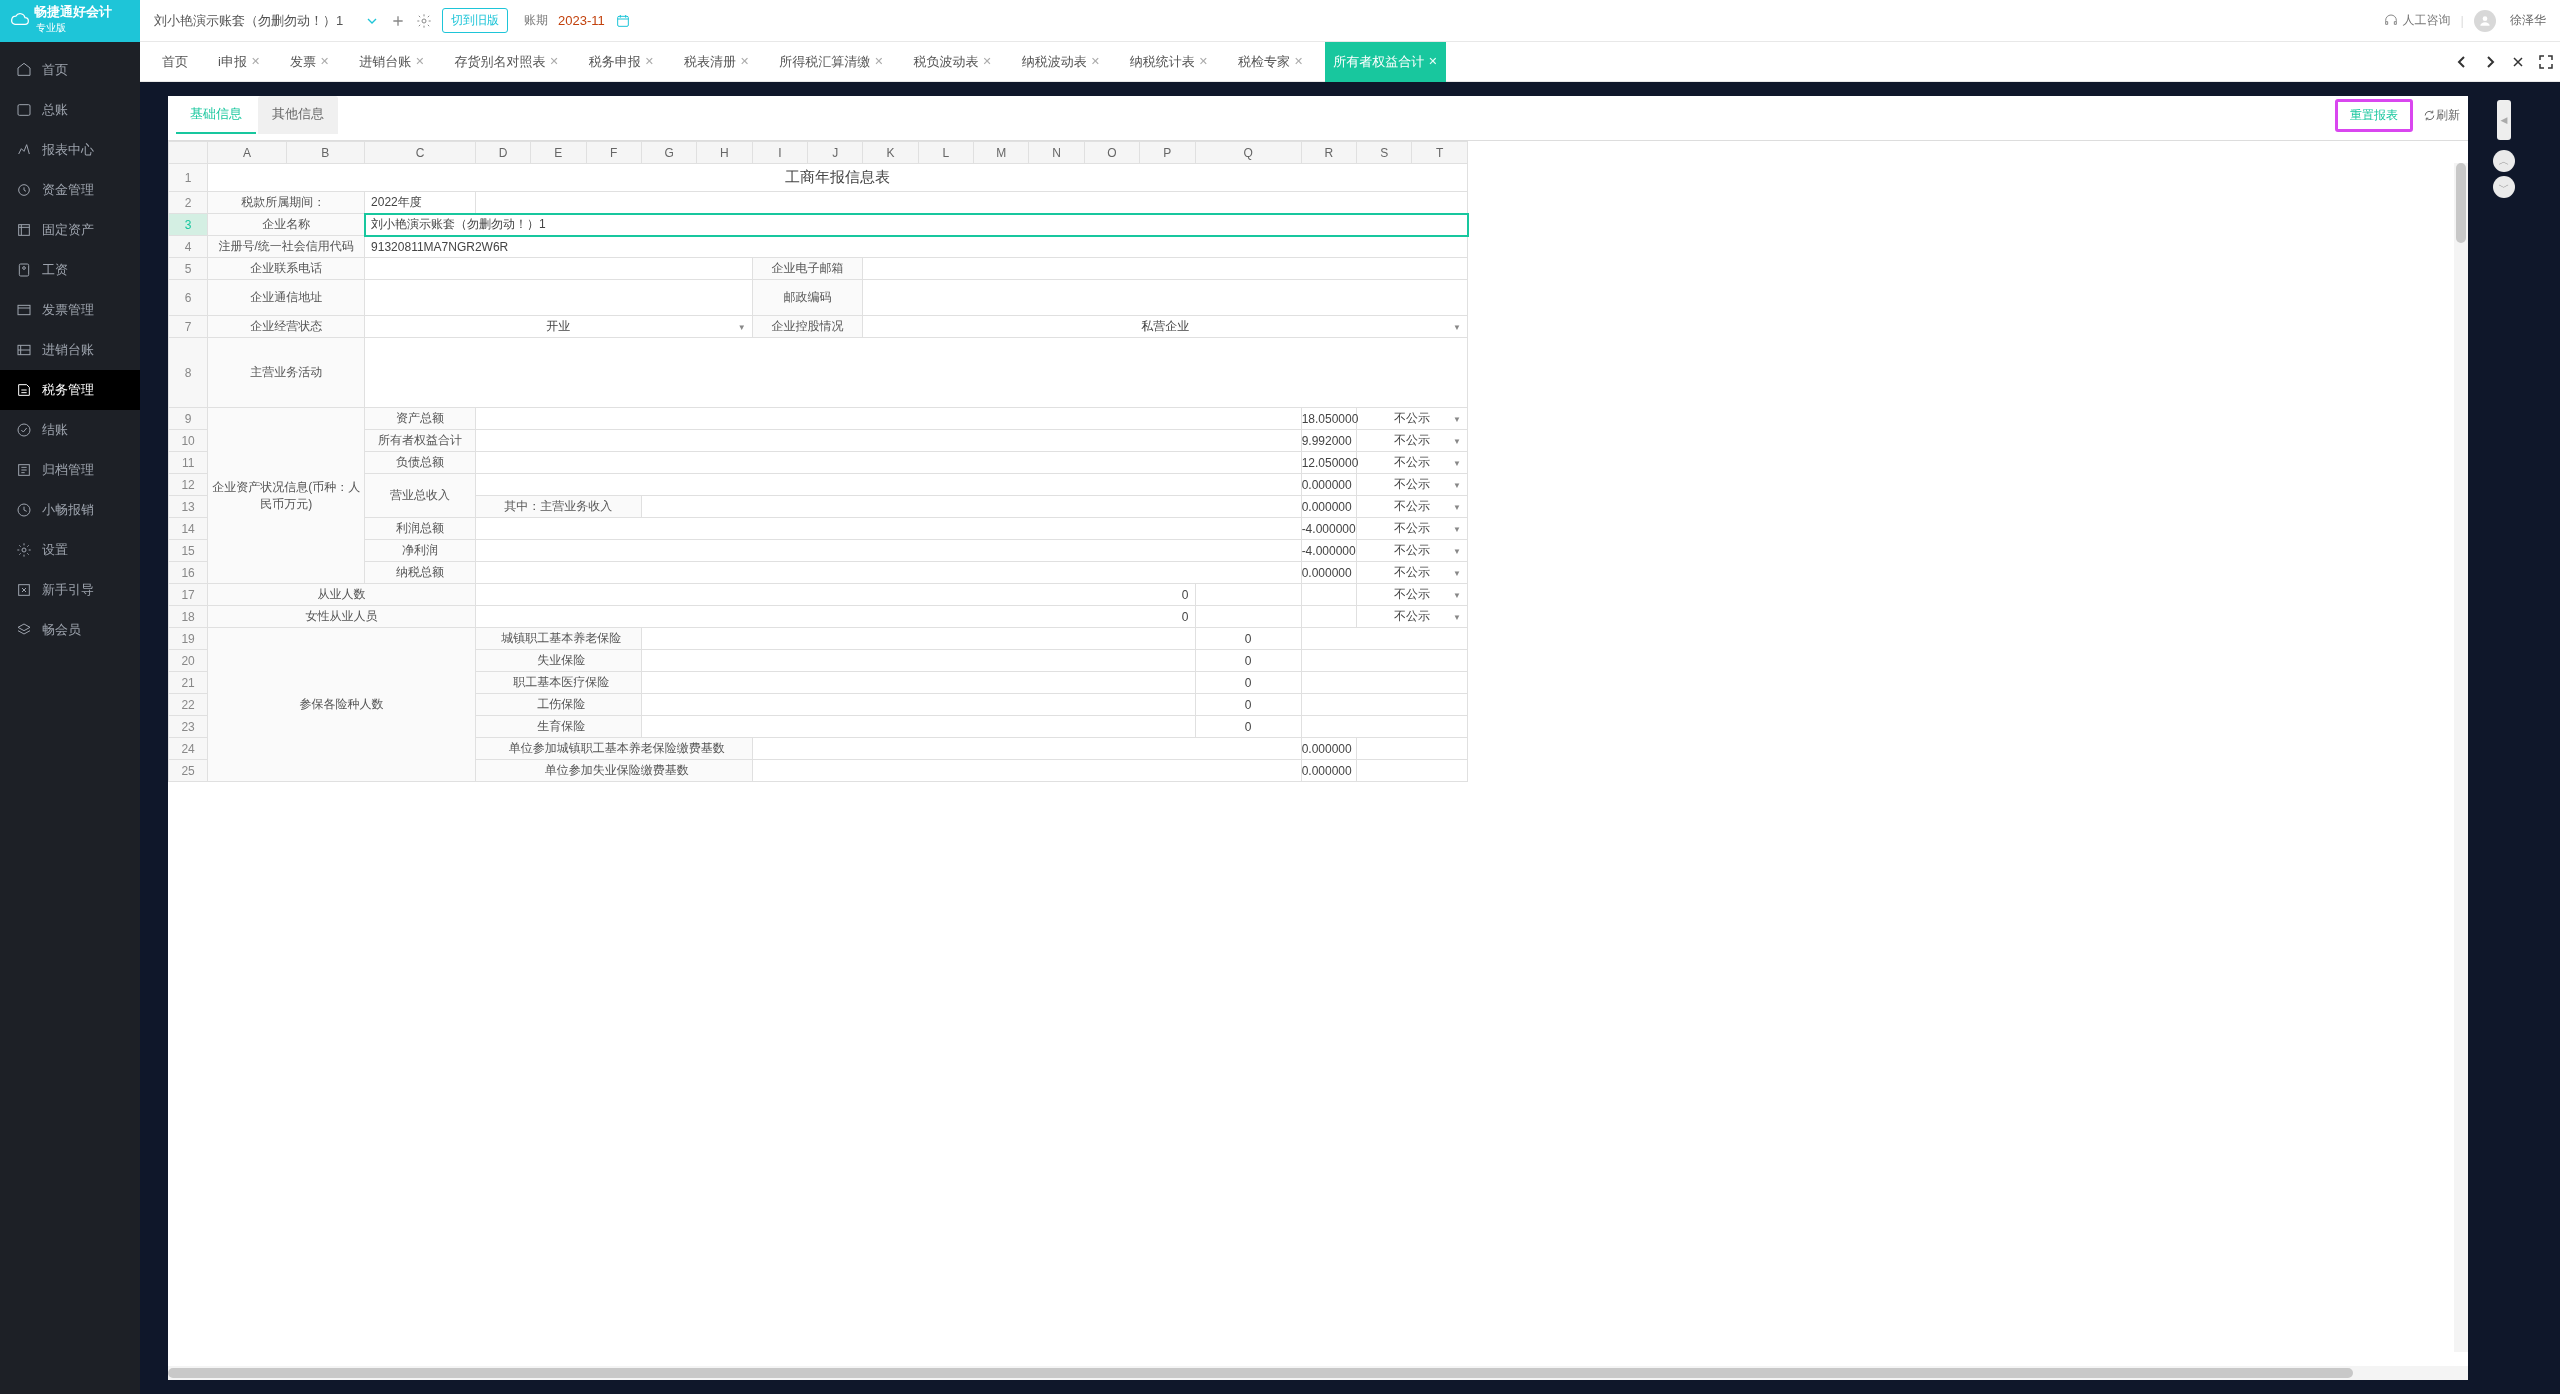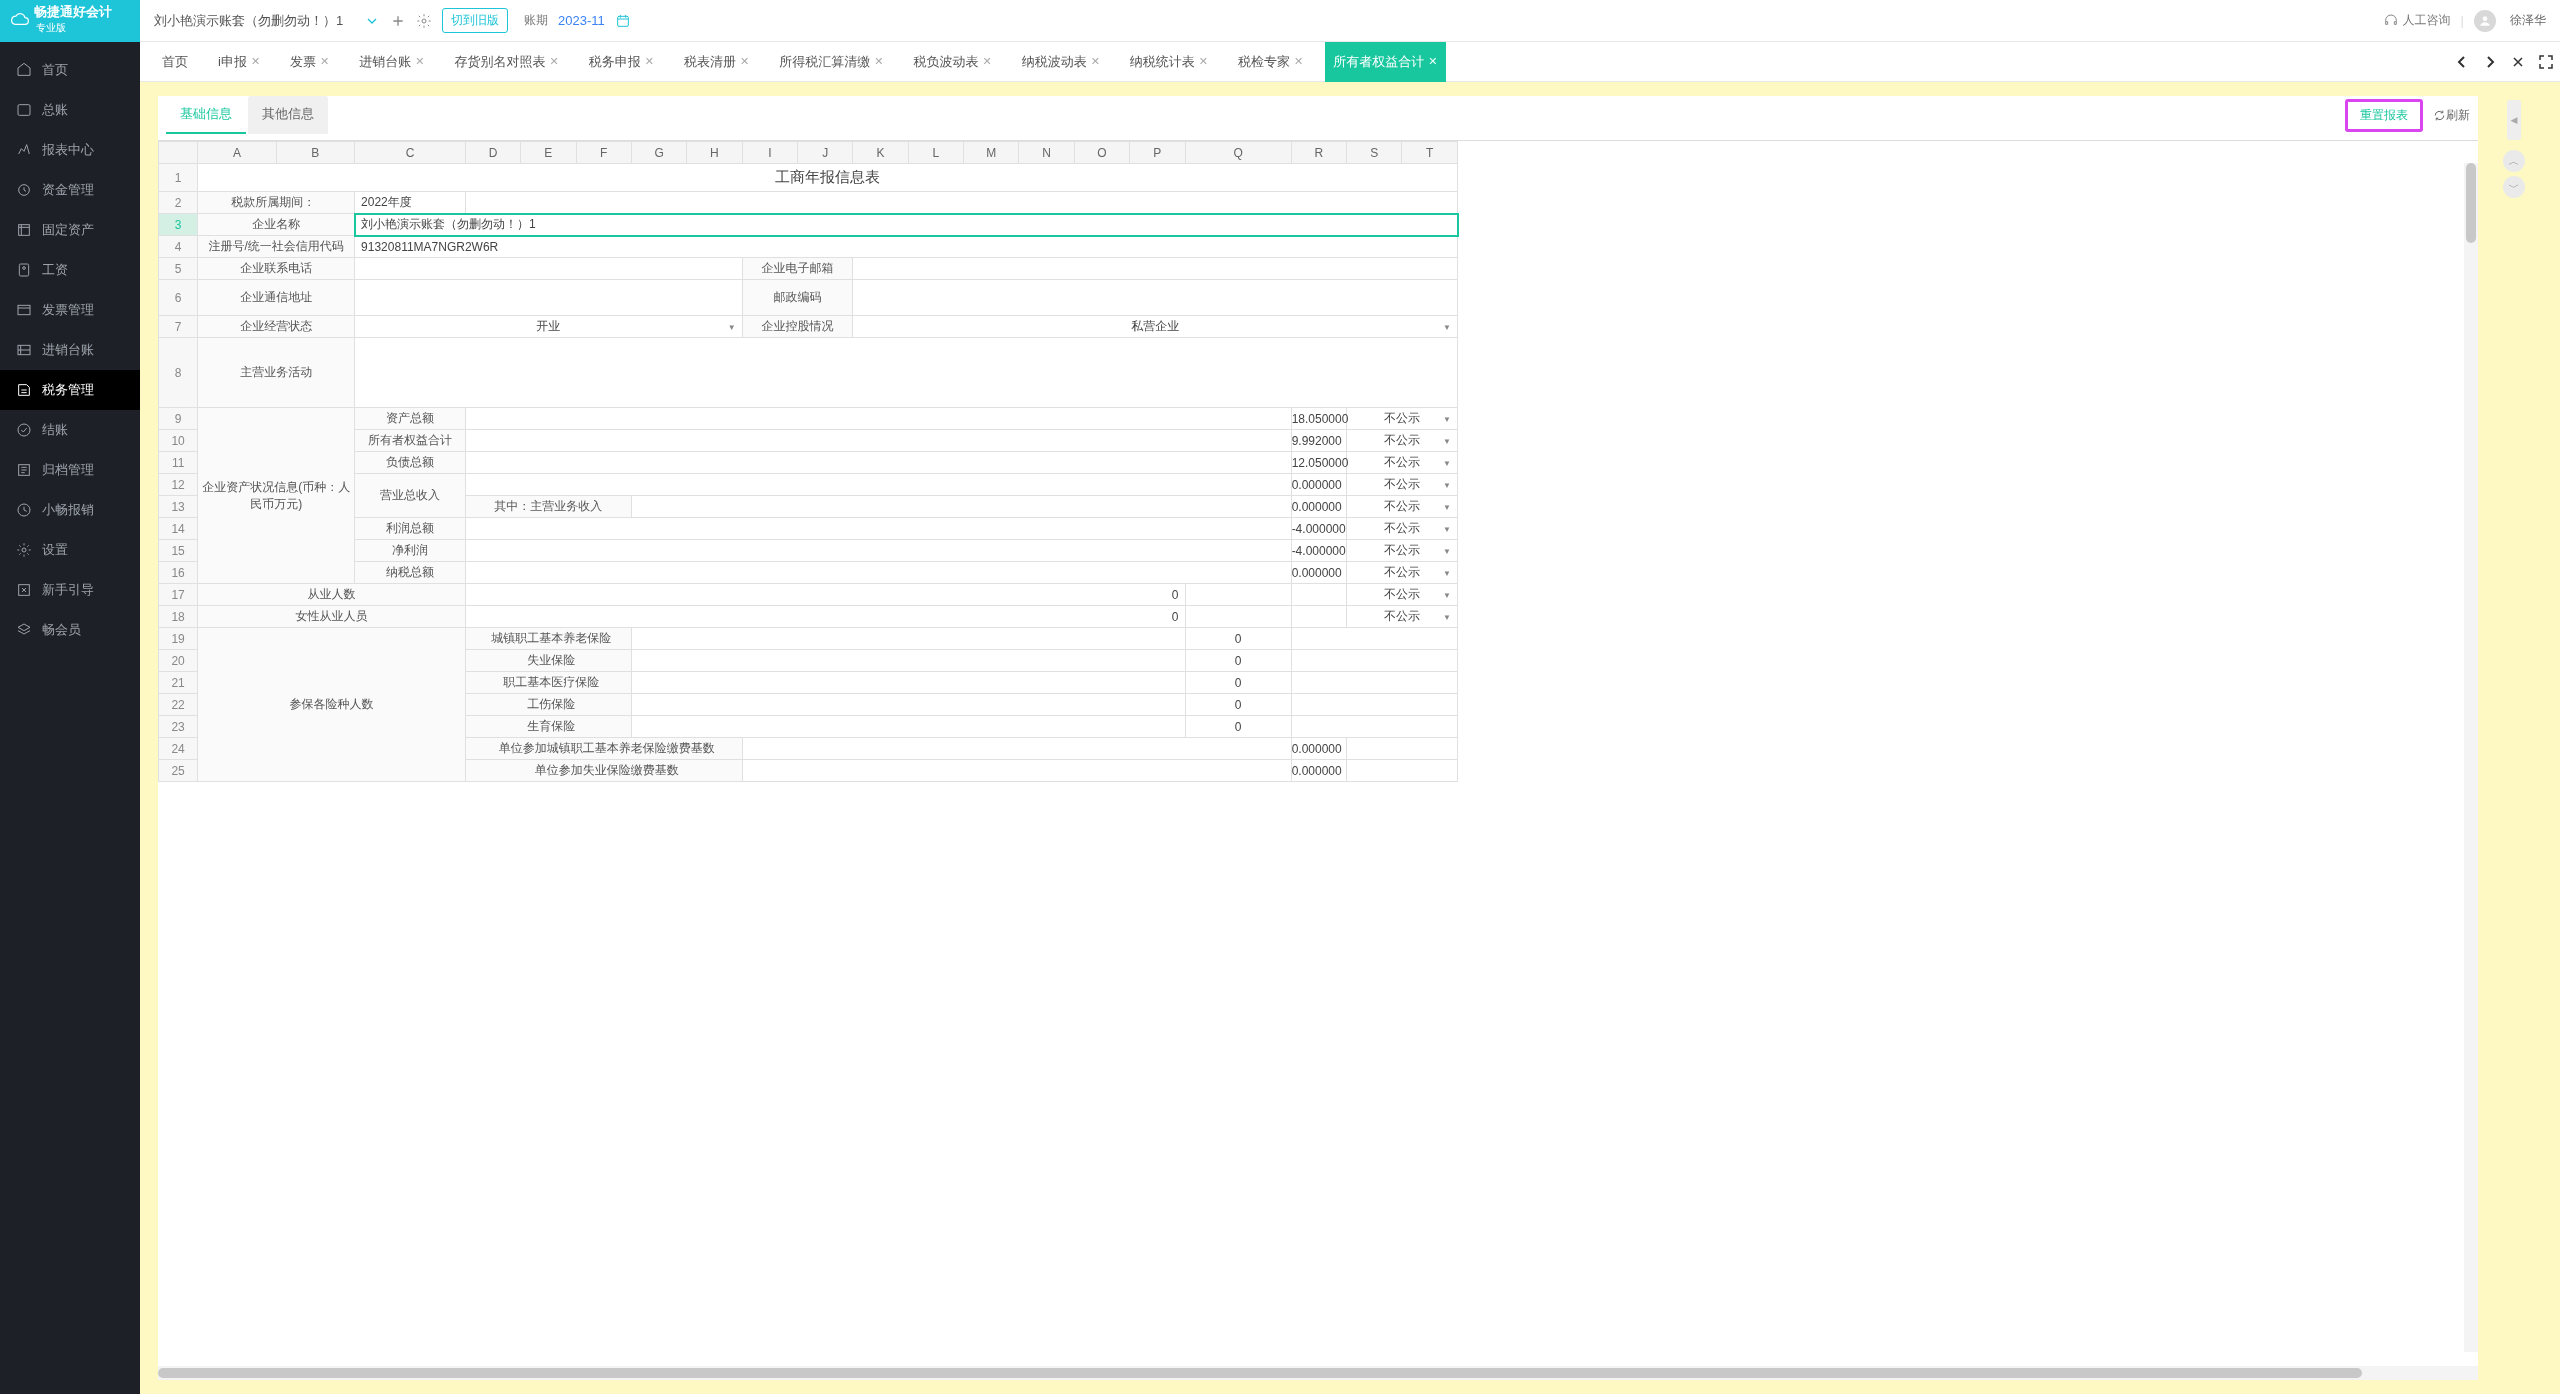--- a/index.html
+++ b/index.html
@@ -20,37 +20,37 @@
 
 .main { flex: 1; display: flex; flex-direction: column; min-width: 0; }
 
 
 .topbar { height: 42px; border-bottom: 1px solid #e8e8e8; display: flex; align-items: center; padding: 0 14px; gap: 10px; }
 .account-sel { color: #555; font-size: 13px; min-width: 200px; }
 .tb-icon { width: 16px; height: 16px; color: #888; cursor: pointer; }
 .tb-chevron { color: #1ec5d8; }
 .oldver-btn { border: 1px solid #1ec5d8; color: #1ec5d8; background: #fff; padding: 3px 8px; font-size: 12px; border-radius: 3px; cursor: pointer; }
 .period-label { color: #777; font-size: 12px; margin-left: 6px; }
-.period-val { color: #3b82f6; font-size: 13px; }
+.period-val { color: #c2410c; font-size: 13px; }
 .topbar-spacer { flex: 1; }
 .consult { display: flex; align-items: center; gap: 4px; color: #777; font-size: 12px; cursor: pointer; }
 .avatar { width: 22px; height: 22px; border-radius: 50%; background: #d8d8d8; display: inline-flex; align-items: center; justify-content: center; }
 .user-name { color: #666; font-size: 12px; margin-left: 4px; }
 
 
 .tabsrow { height: 40px; display: flex; align-items: center; padding: 0 0 0 14px; border-bottom: 1px solid #e8e8e8; background: #fff; gap: 2px; }
 .tab { display: flex; align-items: center; padding: 0 8px; height: 40px; cursor: pointer; font-size: 13px; color: #555; white-space: nowrap; }
 .tab .close-x { margin-left: 4px; color: #aaa; font-size: 11px; }
 .tab.active { background: #18c79e; color: #fff; }
 .tab.active .close-x { color: #e8fff8; }
 .tabsrow-ctrls { display: flex; align-items: center; gap: 0; margin-left: auto; }
 .ctrl-btn { width: 28px; height: 28px; display: flex; align-items: center; justify-content: center; color: #555; cursor: pointer; }
 
 
-.content { flex: 1; background: #fef9c3; padding: 14px 18px; display: flex; min-height: 0; }
+.content { flex: 1; background: #0f172a; padding: 14px 28px; display: flex; min-height: 0; }
 .content-inner { flex: 1; background: #fff; display: flex; flex-direction: column; min-width: 0; position: relative; }
 
 .subtabs { display: flex; align-items: center; padding: 0 8px; margin-bottom: 6px; }
 .subtab { padding: 9px 14px; font-size: 13px; color: #666; background: #f0f0f0; cursor: pointer; border-radius: 3px 3px 0 0; margin-right: 2px; }
 .subtab.active { color: #18c79e; background: #fff; border-bottom: 2px solid #18c79e; }
 .subtabs-spacer { flex: 1; }
 .reset-btn { border: 3px solid #d946ef; color: #18c79e; background: #fff; padding: 5px 12px; font-size: 12px; border-radius: 3px; cursor: pointer; margin-right: 10px; }
 .refresh-btn { display: flex; align-items: center; color: #666; font-size: 12px; cursor: pointer; }
 
 

